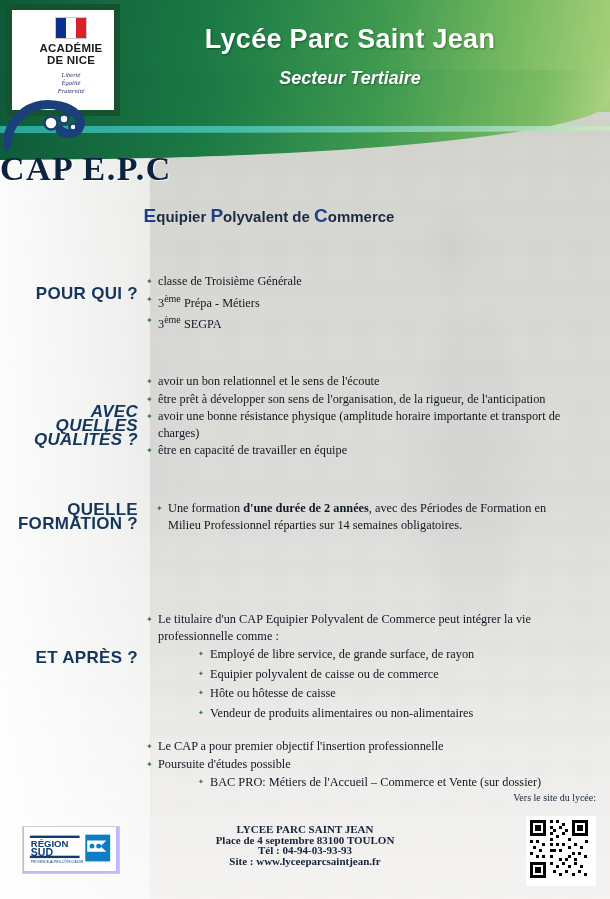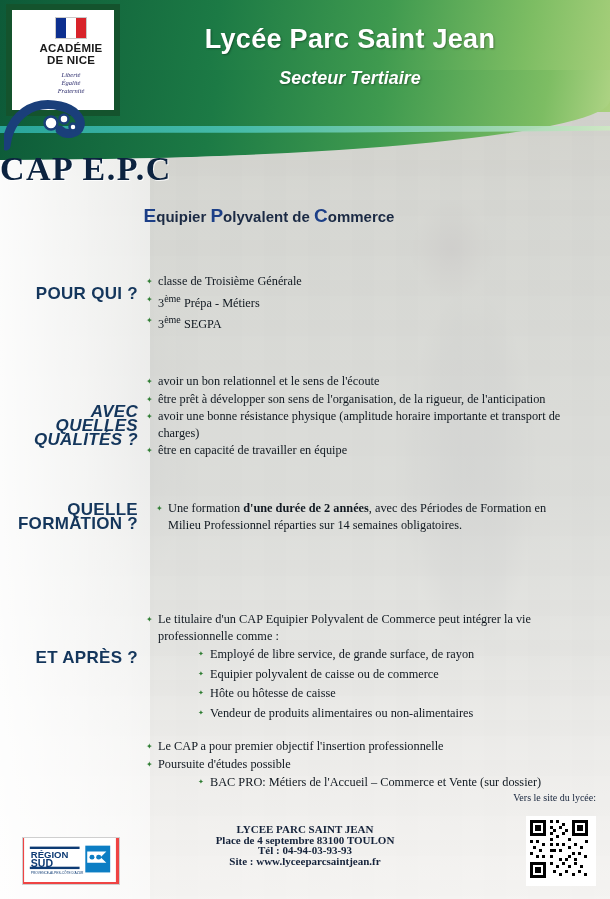--- a/index.html
+++ b/index.html
@@ -149,21 +149,21 @@
   }
   .vers-site{
     position:absolute;right:14px;top:792px;
     font-family:"Liberation Serif", serif;font-size:10px;font-weight:normal;color:#14223a;
   }
   .qr{
     position:absolute;right:14px;top:816px;width:66px;height:66px;background:#ffffff;padding:2px;
   }
   .region-logo{
     position:absolute;left:22px;top:826px;width:96px;height:46px;
-    background:#ef4444;border:1px solid #cfcfcf;margin-top:11px;
+    background:#c4b5fd;border:1px solid #cfcfcf;
   }
 </style>
 </head>
 <body>
 
 <div id="poster">
 
   <div class="photo"></div>
   <div class="veil"></div>
   <div class="leftveil"></div>

